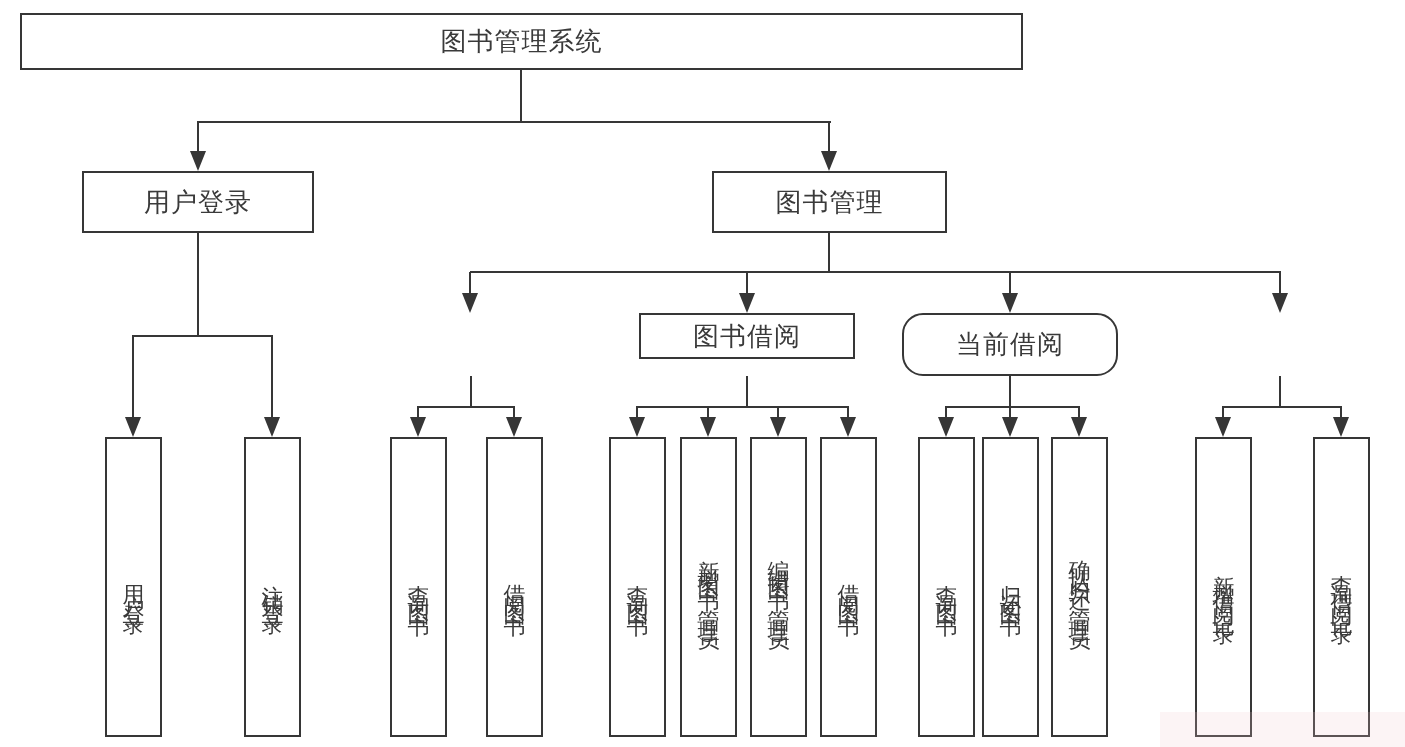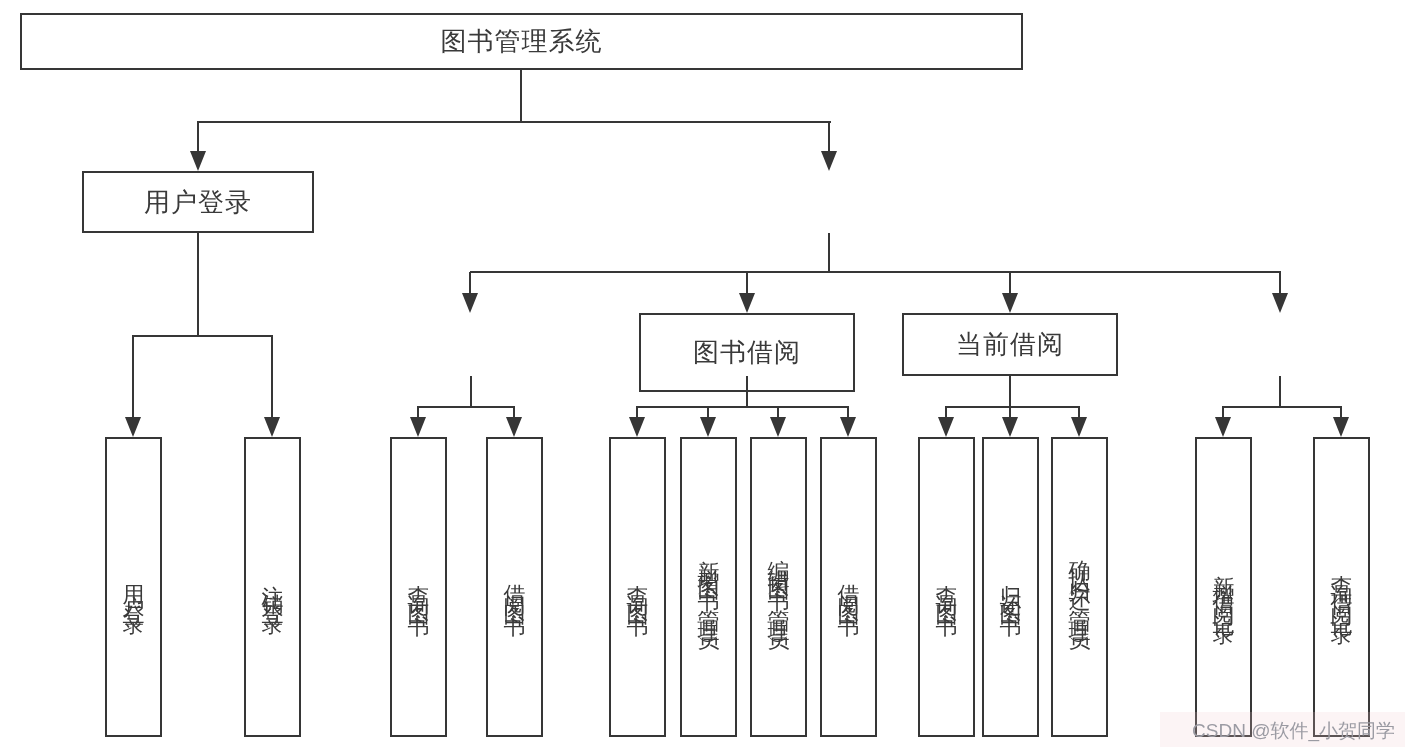--- a/index.html
+++ b/index.html
@@ -58,25 +58,28 @@
 
 <div class="canvas">
 
   <div class="box" style="left:20px; top:13px; width:1003px; height:57px;">
     <span class="hlabel">图书管理系统</span>
   </div>
 
   <div class="box" style="left:82px; top:171px; width:232px; height:62px;">
     <span class="hlabel">用户登录</span>
   </div>
+  <div class="box" style="left:712px; top:171px; width:235px; height:62px;">
+    <span class="hlabel">图书管理</span>
+  </div>
 
-  <div class="box" style="left:639px; top:313px; width:216px; height:79px;">
+  <div class="box" style="left:639px; top:313px; width:216px; height:46px;">
     <span class="hlabel">图书借阅</span>
   </div>
-  <div class="box" style="left:902px; top:313px; width:216px; height:63px;">
+  <div class="box" style="left:902px; top:313px; width:216px; height:63px;border-radius:21px;">
     <span class="hlabel">当前借阅</span>
   </div>
 
   <div class="box" style="left:105px; top:437px; width:57px; height:300px;">
     <span class="vtext">用户登录</span>
   </div>
   <div class="box" style="left:244px; top:437px; width:57px; height:300px;">
     <span class="vtext">注销登录</span>
   </div>
 
@@ -174,15 +177,14 @@
     <div class="vline" style="left:1279px; top:376px; height:31px;"></div>
     <div class="hline" style="left:1222px; top:406px; width:120px;"></div>
     <div class="vline" style="left:1222px; top:407px; height:13px;"></div>
     <div class="arrow" style="left:1215px; top:417px;"></div>
     <div class="vline" style="left:1340px; top:407px; height:13px;"></div>
     <div class="arrow" style="left:1333px; top:417px;"></div>
 
   </div>
 
   <div class="watermark-bg"></div>
-  <div class="watermark">CSDN @软件_小贺同学</div>
 
 </div>
 
 </body></html>

